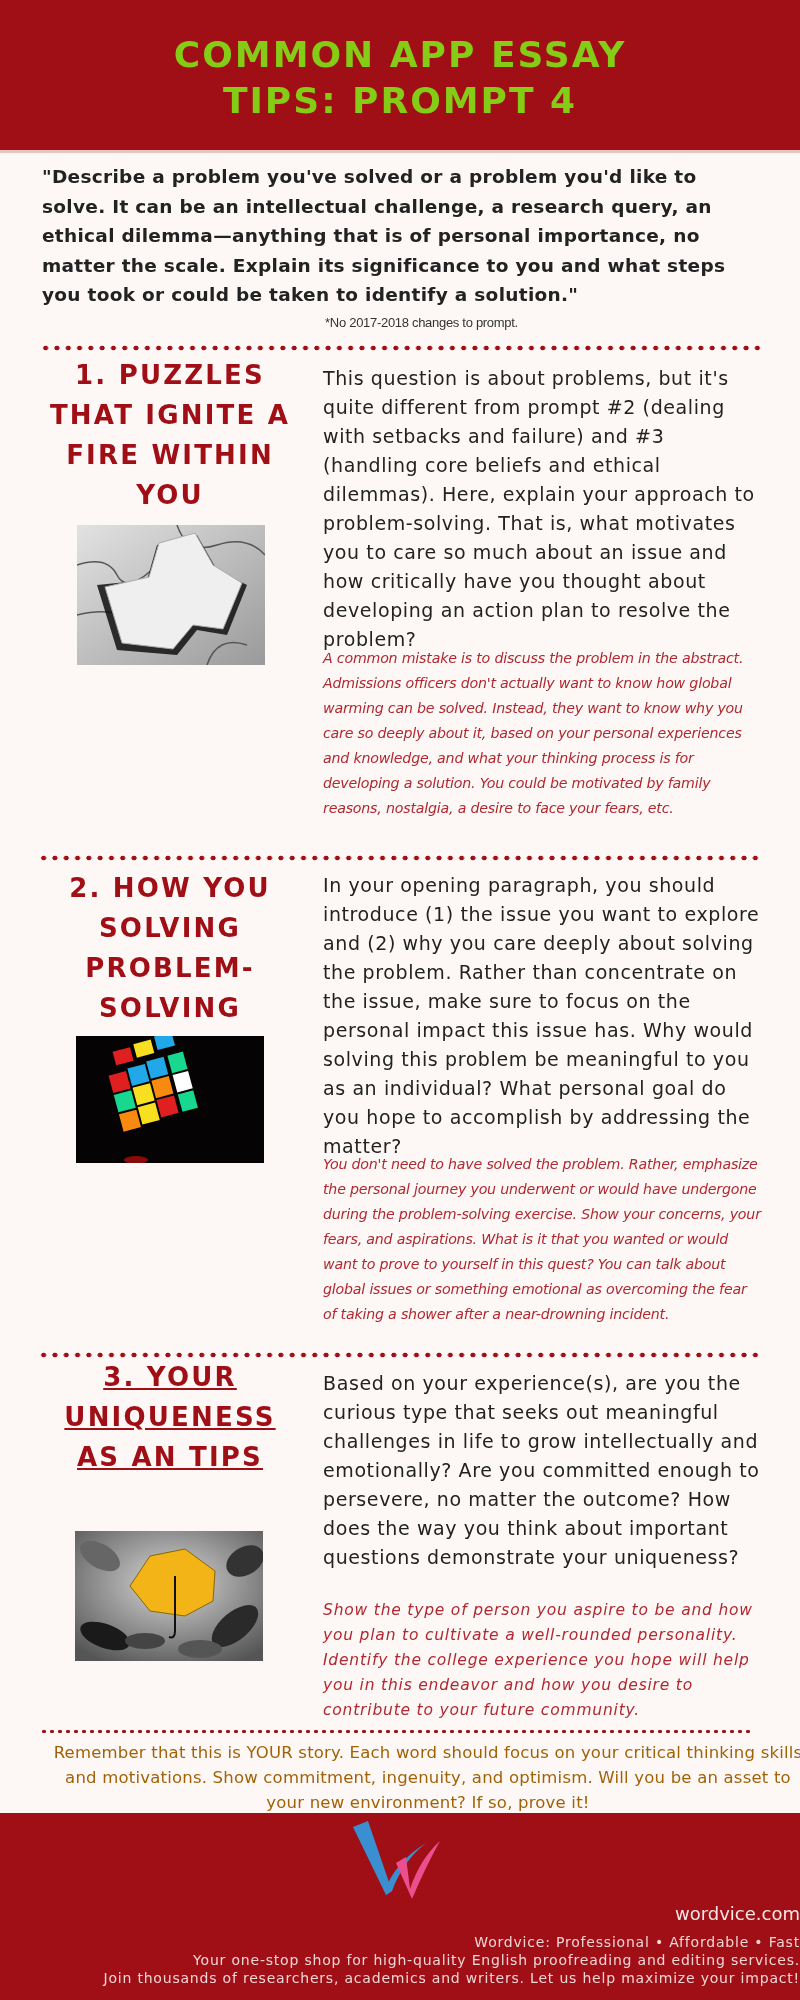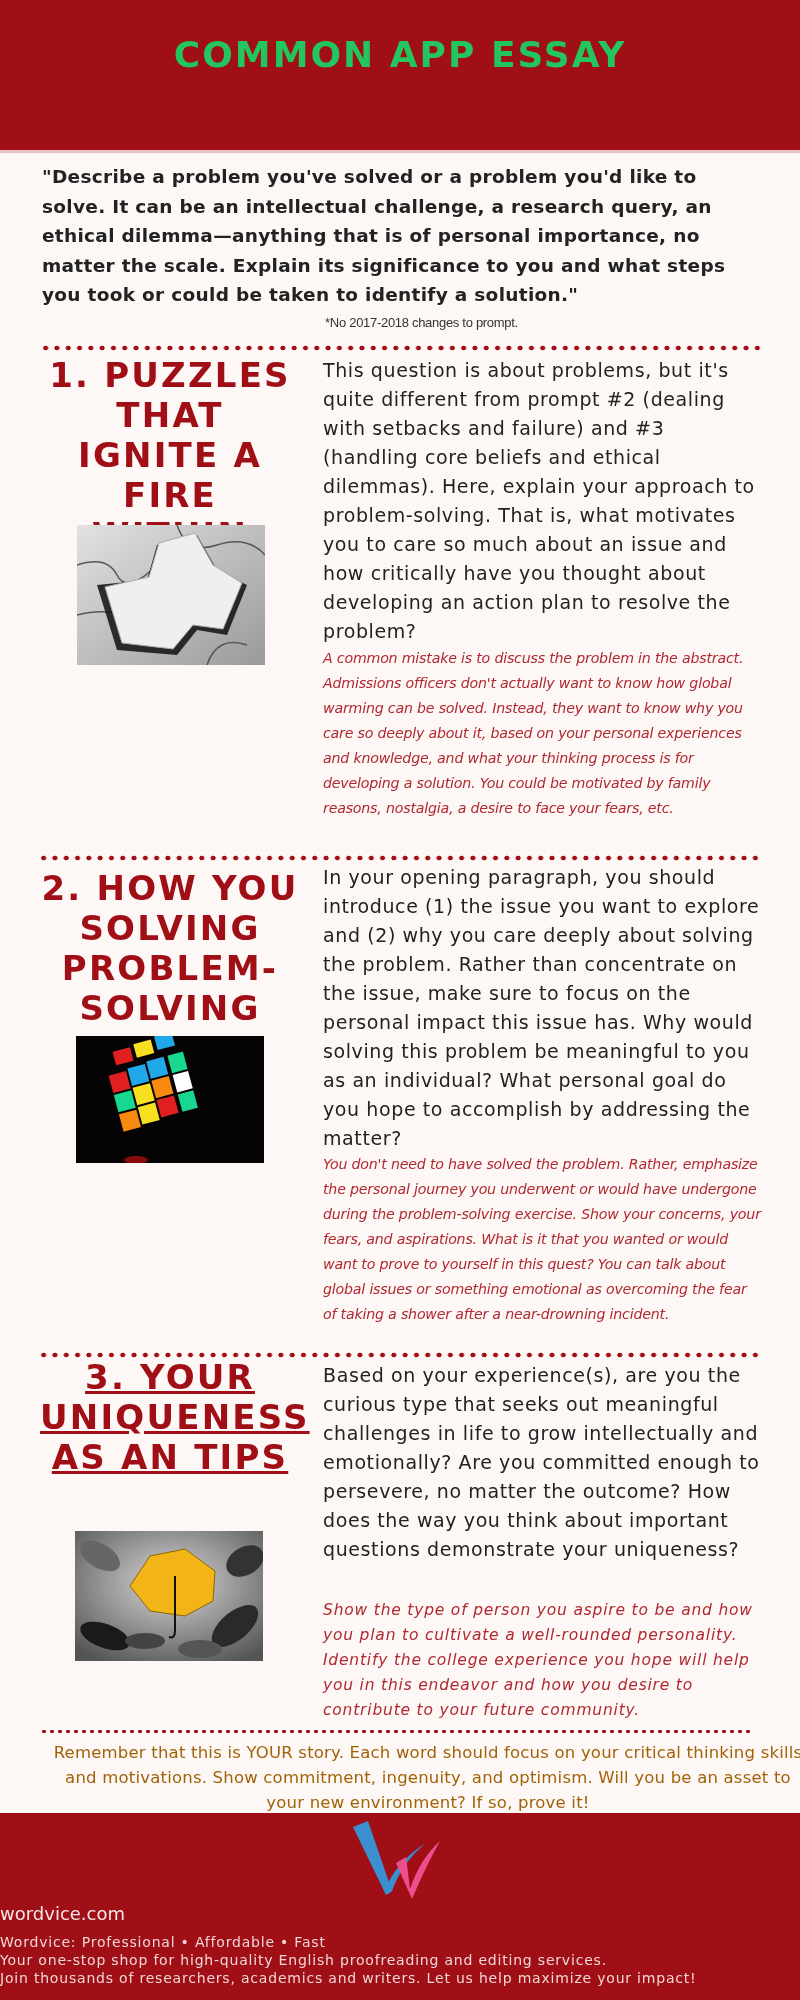--- a/index.html
+++ b/index.html
@@ -2,21 +2,21 @@
 <html><head>
 <meta charset="utf-8">
 <style>
   * { box-sizing: border-box; margin: 0; padding: 0; }
   html, body { width: 800px; height: 2000px; background: #fdf8f6; overflow: hidden; }
   body { font-family: "Liberation Sans", sans-serif; position: relative; }
 
   .header {
     position: absolute; left: 0; top: 0; width: 800px; height: 153px;
     background: #a00e16;
-    color: #22c55e; text-align: center;
+    color: #84cc16; text-align: center;
     font-family: "DejaVu Sans", sans-serif; font-weight: bold;
     font-size: 36px; line-height: 46px; letter-spacing: 2px;
     padding-top: 32px;
     border-bottom: 3px solid #e7c3c2;
   }
   .header div { display: block; }
 
   .prompt {
     position: absolute; left: 42px; top: 162px; width: 720px;
     font-family: "DejaVu Sans", sans-serif; font-weight: bold;
@@ -31,57 +31,58 @@
   .dots {
     position: absolute; height: 6px;
     background-image: radial-gradient(circle, #a00e16 2.3px, transparent 2.6px);
     background-size: 11.3px 6px; background-repeat: repeat-x;
   }
   .dots.small { background-image: radial-gradient(circle, #a00e16 1.7px, transparent 2px); background-size: 8px 5px; height: 5px; }
 
   .sec-title {
     position: absolute; left: 40px; width: 260px; text-align: center;
     color: #a00e16; font-family: "DejaVu Sans", sans-serif; font-weight: bold;
-    font-size: 34px; line-height: 40px; letter-spacing: 2.2px;
+    font-size: 26px; line-height: 40px; letter-spacing: 2.2px;
   }
 
   .photo { position: absolute; width: 188px; overflow: hidden; }
 
   .body-text {
     position: absolute; left: 323px; width: 440px;
     font-family: "DejaVu Sans", sans-serif; font-size: 19px; line-height: 29px;
-    color: #222; letter-spacing: 0.6px; word-spacing: 0px;
+    color: #222; letter-spacing: 0.6px; word-spacing: 0px; margin-top: 8px;
   }
   .tip-text {
     position: absolute; left: 323px; width: 440px;
     font-family: "DejaVu Sans", sans-serif; font-style: italic;
     font-size: 14.2px; line-height: 25px; color: #b02830; letter-spacing: -0.2px;
   }
   .tip-text.wide { font-size: 15.5px; letter-spacing: 0.8px; line-height: 25px; }
 
   .closing {
     position: absolute; left: 20px; width: 760px; top: 1740px; text-align: center;
     font-family: "DejaVu Sans", sans-serif; font-size: 16.5px; line-height: 25px;
     color: #a16207; letter-spacing: 0.2px; margin-left: 28px;
   }
 
   .footer {
     position: absolute; left: 0; top: 1813px; width: 800px; height: 187px;
-    background: #a00e16; color: #f2e0e0; text-align: left;
+    background: #a00e16; color: #f2e0e0; text-align: right;
     font-family: "DejaVu Sans", sans-serif;
   }
   .logo { position: absolute; left: 348px; top: 8px; width: 104px; height: 80px; }
   .site { position: absolute; left: 0; top: 90px; width: 800px; font-size: 18px; color: #f6e6e6; }
   .foot-lines { position: absolute; left: 0; top: 120px; width: 800px; font-size: 14px; line-height: 18px; letter-spacing: 0.8px; color: #f0d6d6; }
 </style>
 </head>
 <body>
 
 <div class="header">
   <div>COMMON APP ESSAY</div>
+  <div>TIPS: PROMPT 4</div>
 </div>
 
 <div class="prompt">"Describe a problem you've solved or a problem you'd like to solve. It can be an intellectual challenge, a research query, an ethical dilemma—anything that is of personal importance, no matter the scale. Explain its significance to you and what steps you took or could be taken to identify a solution."</div>
 <div class="note">*No 2017-2018 changes to prompt.</div>
 
 <div class="dots" style="left:40px; top:345px; width:722px;"></div>
 <div class="sec-title" style="top:355px;">
   <div>1. PUZZLES</div>
   <div>THAT IGNITE A</div>
   <div>FIRE WITHIN</div>

